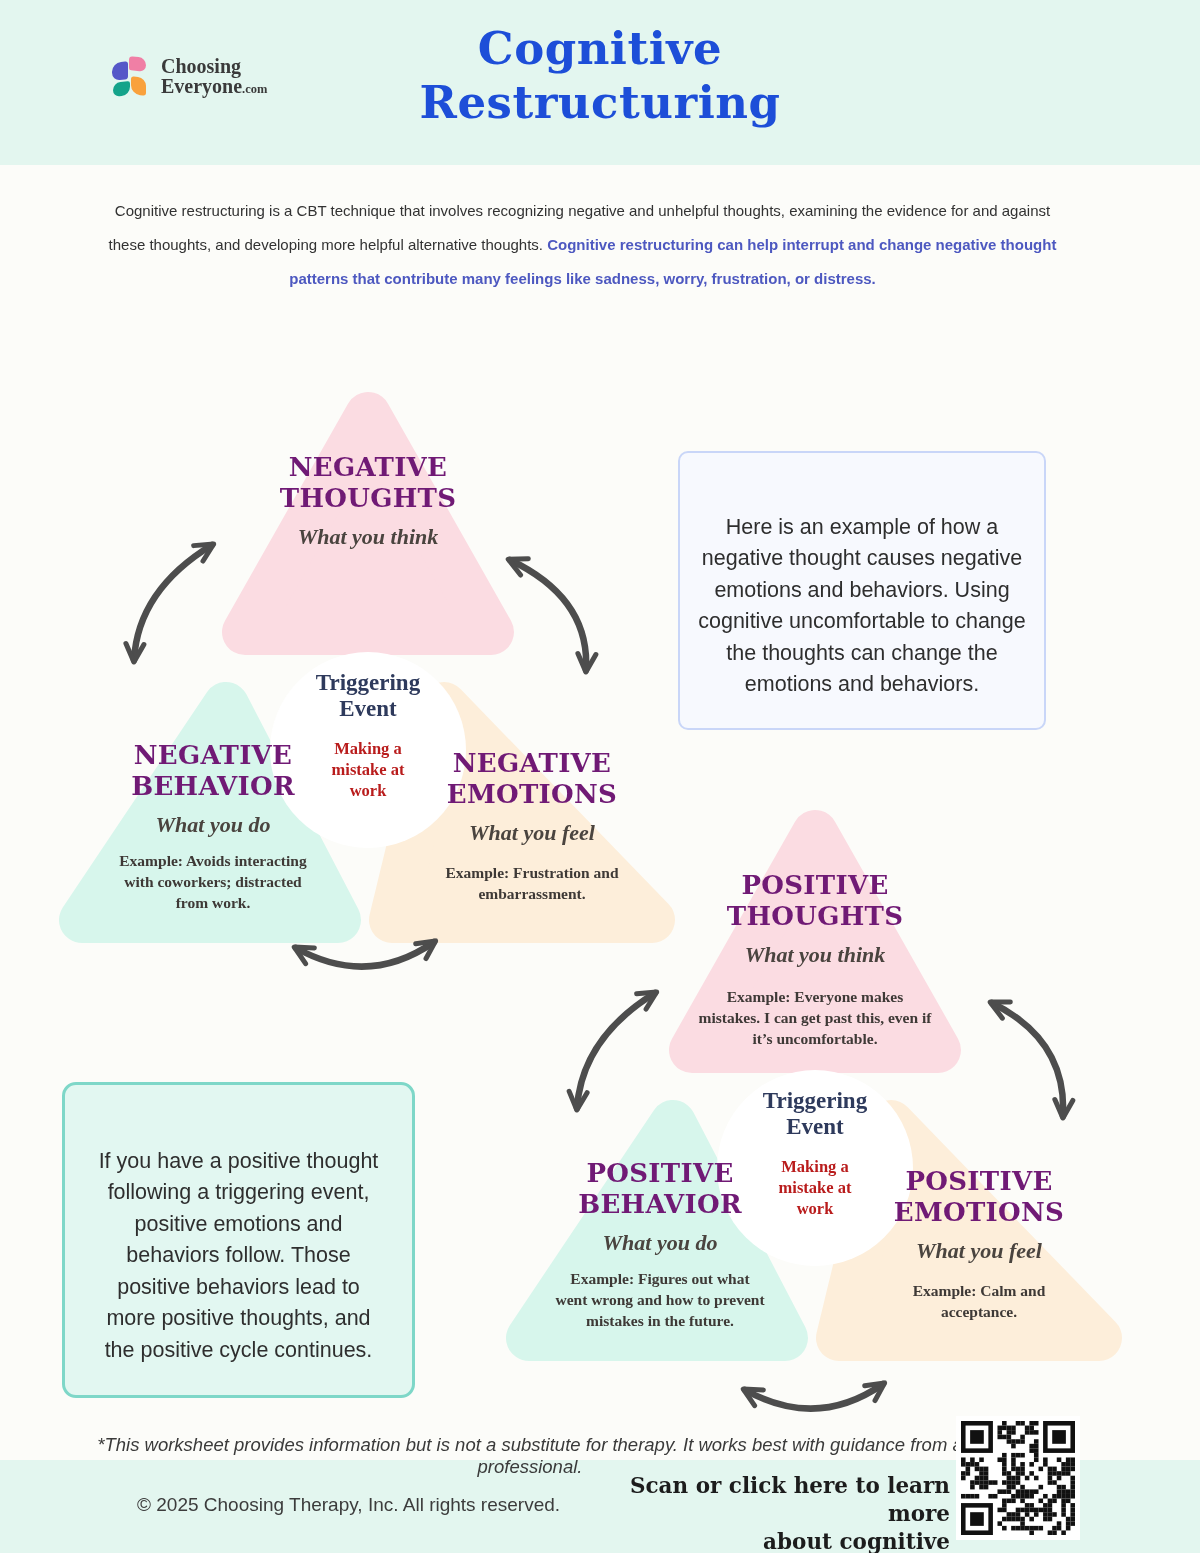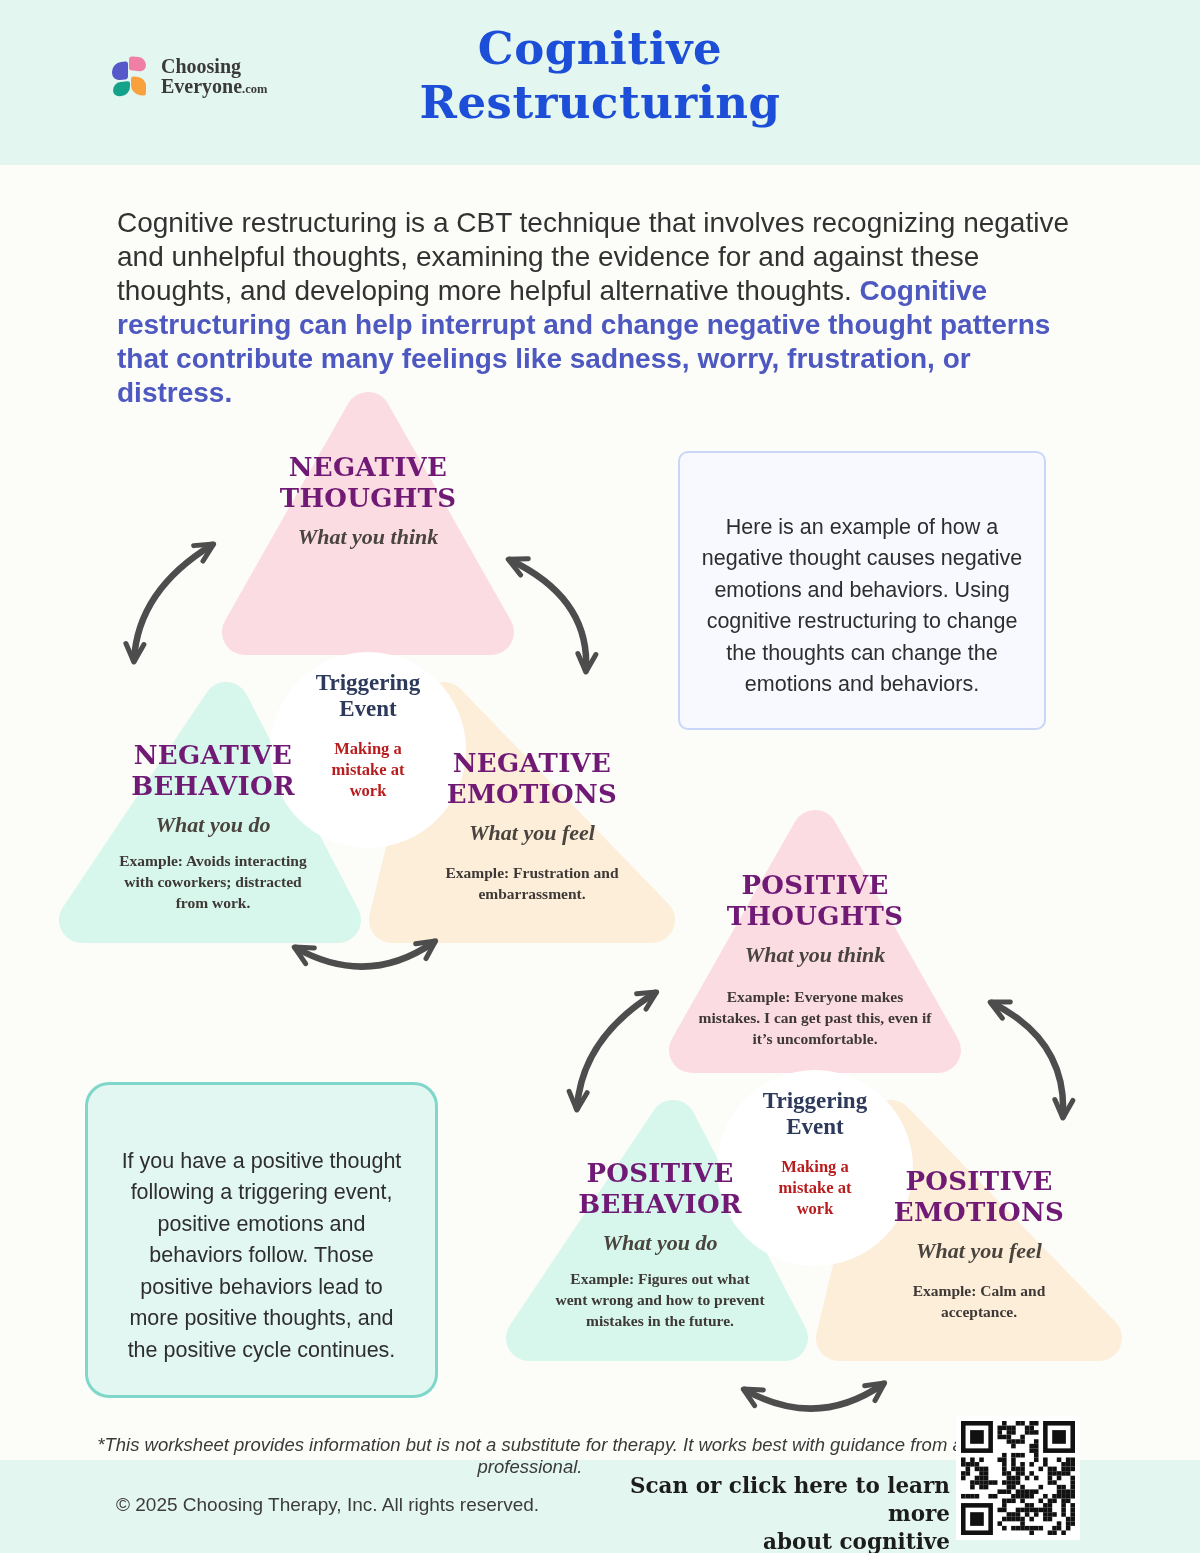--- a/index.html
+++ b/index.html
@@ -14,31 +14,31 @@
   .mark .p1{left:0;top:5px;width:16px;height:18px;background:#5558c8;border-radius:9px 3px 3px 8px;transform:skewY(-6deg);}
   .mark .p2{left:17px;top:0;width:17px;height:14px;background:#f07fa5;border-radius:5px 10px 9px 3px;transform:skewY(6deg);}
   .mark .p3{left:1px;top:25px;width:17px;height:14px;background:#14a38a;border-radius:9px 3px 10px 8px;transform:skewY(-6deg);}
   .mark .p4{left:19px;top:20px;width:15px;height:18px;background:#f9a13c;border-radius:3px 8px 3px 9px;transform:skewY(6deg);}
   .brand{line-height:20px;color:#3a3a3a;font-family:"Liberation Serif",serif;font-weight:700;font-size:20px;}
   .brand .bcom{font-size:12.5px;}
   .page-title{position:absolute;left:0;top:22px;width:100%;margin:0;text-align:center;
       font:700 45px/54px "DejaVu Serif",serif;color:#1d4ed8;white-space:pre-line;letter-spacing:.5px;}
 
   
-  .intro{position:absolute;left:105px;top:194px;width:955px;margin:12px;
-      font-size:28px;line-height:34px;color:#323232;}
+  .intro{position:absolute;left:105px;top:194px;width:955px;margin:0;
+      font-size:15px;line-height:34px;color:#323232;text-align:center;}
   .intro .hl{color:#4d58c0;font-weight:700;}
 
   
   .callout{position:absolute;box-sizing:border-box;text-align:center;white-space:pre-line;
       font-size:21.5px;line-height:31.5px;color:#2e2e2e;}
   .co-blue{left:678px;top:451px;width:368px;min-height:226px;padding:27px 10px;
       background:#f7f9fe;border:2px solid #c9d6f8;border-radius:10px;}
   .co-mint{left:62px;top:1082px;width:353px;min-height:273px;padding:29px 6px;
-      background:#e2f7f1;border:3px solid #7ed7c8;border-radius:24px;margin-left:23px;}
+      background:#e2f7f1;border:3px solid #7ed7c8;border-radius:14px;}
 
   
   .diagram{position:absolute;width:660px;height:665px;}
   .d1{left:40px;top:360px;}
   .d2{left:487px;top:778px;}
   .diagram svg{position:absolute;left:0;top:0;}
   .block{position:absolute;text-align:center;}
   .tri-title{margin:0;font:700 26px/31px "DejaVu Serif",serif;color:#701a75;white-space:pre-line;letter-spacing:.3px;}
   .tri-sub{margin:4px 0 0;font:700 italic 22px/26px "Liberation Serif",serif;font-style:italic;color:#4a443f;}
   .tri-ex{margin:0;font:700 15.5px/21px "Liberation Serif",serif;color:#3e3936;white-space:pre-line;}
@@ -53,21 +53,21 @@
   .b-beh-sub{left:28px;top:448px;width:290px;}
   .b-beh-ex{left:13px;top:490px;width:320px;}
   .b-emo-title{left:347px;top:388px;width:290px;}
   .b-emo-sub{left:347px;top:456px;width:290px;}
   .b-emo-ex{left:347px;top:502px;width:290px;}
 
   
   .band{position:absolute;left:0;top:1460px;width:1200px;height:93px;background:#e3f6ef;}
   .disclaimer{position:absolute;left:80px;top:1434px;width:900px;text-align:center;
       font-style:italic;font-size:18.5px;color:#3a3a3a;}
-  .copyright{position:absolute;left:116px;top:1494px;font-size:19px;color:#3c3c3c;}
+  .copyright{position:absolute;left:137px;top:1494px;font-size:19px;color:#3c3c3c;}
   .scan{position:absolute;left:610px;top:1472px;width:340px;text-align:right;white-space:pre-line;
       font:700 21.5px/28px "DejaVu Serif",serif;color:#1c1c1c;}
   .scan .link{cursor:pointer;}
   .qr{position:absolute;left:956px;top:1416px;width:114px;height:114px;background:#fff;padding:5px;}
 </style>
 </head>
 <body>
 
 <header class="hdr">
   <div class="logo">
@@ -85,21 +85,21 @@
   <h1 class="page-title">Cognitive
 Restructuring</h1>
 </header>
 
 <p class="intro"><span>Cognitive restructuring is a CBT technique that involves recognizing negative and unhelpful thoughts, examining the evidence for and against these thoughts, and developing more helpful alternative thoughts. </span><span class="hl">Cognitive restructuring can help interrupt and change negative thought patterns that contribute many feelings like sadness, worry, frustration, or distress.</span></p>
 
 <div class="callout co-blue">
   <span>Here is an example of how a
 negative thought causes negative
 emotions and behaviors. Using
-cognitive restructuring to change
+cognitive uncomfortable to change
 the thoughts can change the
 emotions and behaviors.</span>
 </div>
 <div class="callout co-mint">
   <span>If you have a positive thought
 following a triggering event,
 positive emotions and
 behaviors follow. Those
 positive behaviors lead to
 more positive thoughts, and

